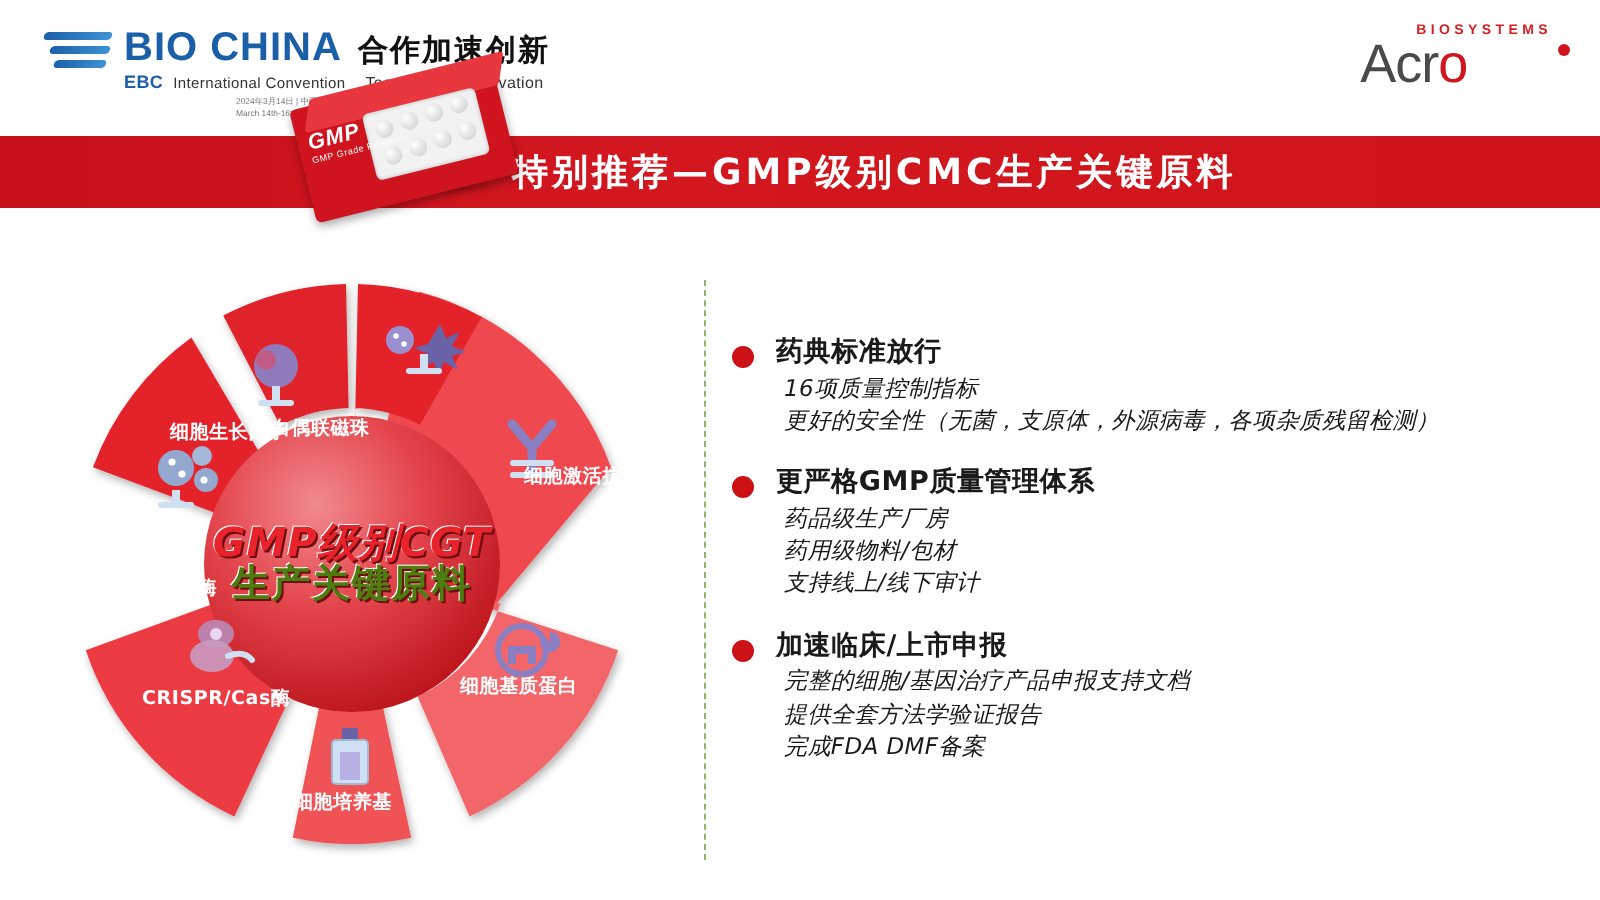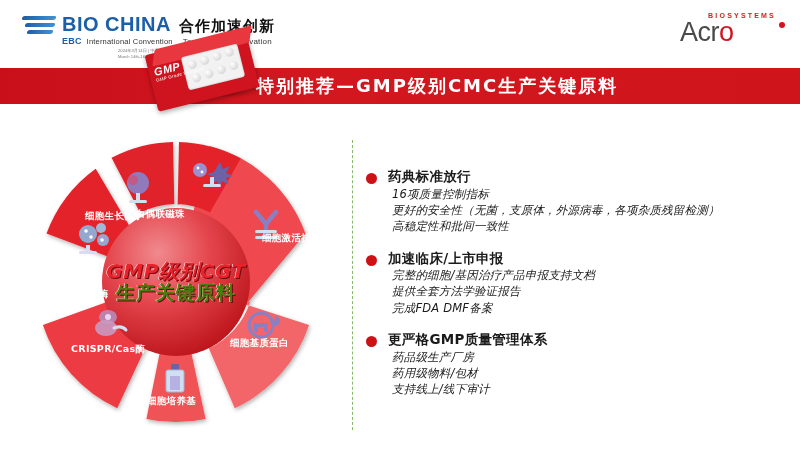--- a/index.html
+++ b/index.html
@@ -230,33 +230,32 @@
 
   <div id="divider"></div>
 
   <div id="content">
 
     <div class="blk">
       <span class="bullet"></span>
       <div class="blk-h">药典标准放行</div>
       <div class="blk-line">16项质量控制指标</div>
       <div class="blk-line">更好的安全性（无菌，支原体，外源病毒，各项杂质残留检测）</div>
-      <div class="blk-line">高稳定性和批间一致性</div>
+    </div>
+
+    <div class="blk">
+      <span class="bullet"></span>
+      <div class="blk-h">更严格GMP质量管理体系</div>
+      <div class="blk-line">药品级生产厂房</div>
+      <div class="blk-line">药用级物料/包材</div>
+      <div class="blk-line">支持线上/线下审计</div>
     </div>
 
     <div class="blk">
       <span class="bullet"></span>
       <div class="blk-h">加速临床/上市申报</div>
       <div class="blk-line">完整的细胞/基因治疗产品申报支持文档</div>
       <div class="blk-line">提供全套方法学验证报告</div>
       <div class="blk-line">完成FDA DMF备案</div>
     </div>
 
-    <div class="blk">
-      <span class="bullet"></span>
-      <div class="blk-h">更严格GMP质量管理体系</div>
-      <div class="blk-line">药品级生产厂房</div>
-      <div class="blk-line">药用级物料/包材</div>
-      <div class="blk-line">支持线上/线下审计</div>
-    </div>
-
   </div>
 </div>
 
 </body></html>

